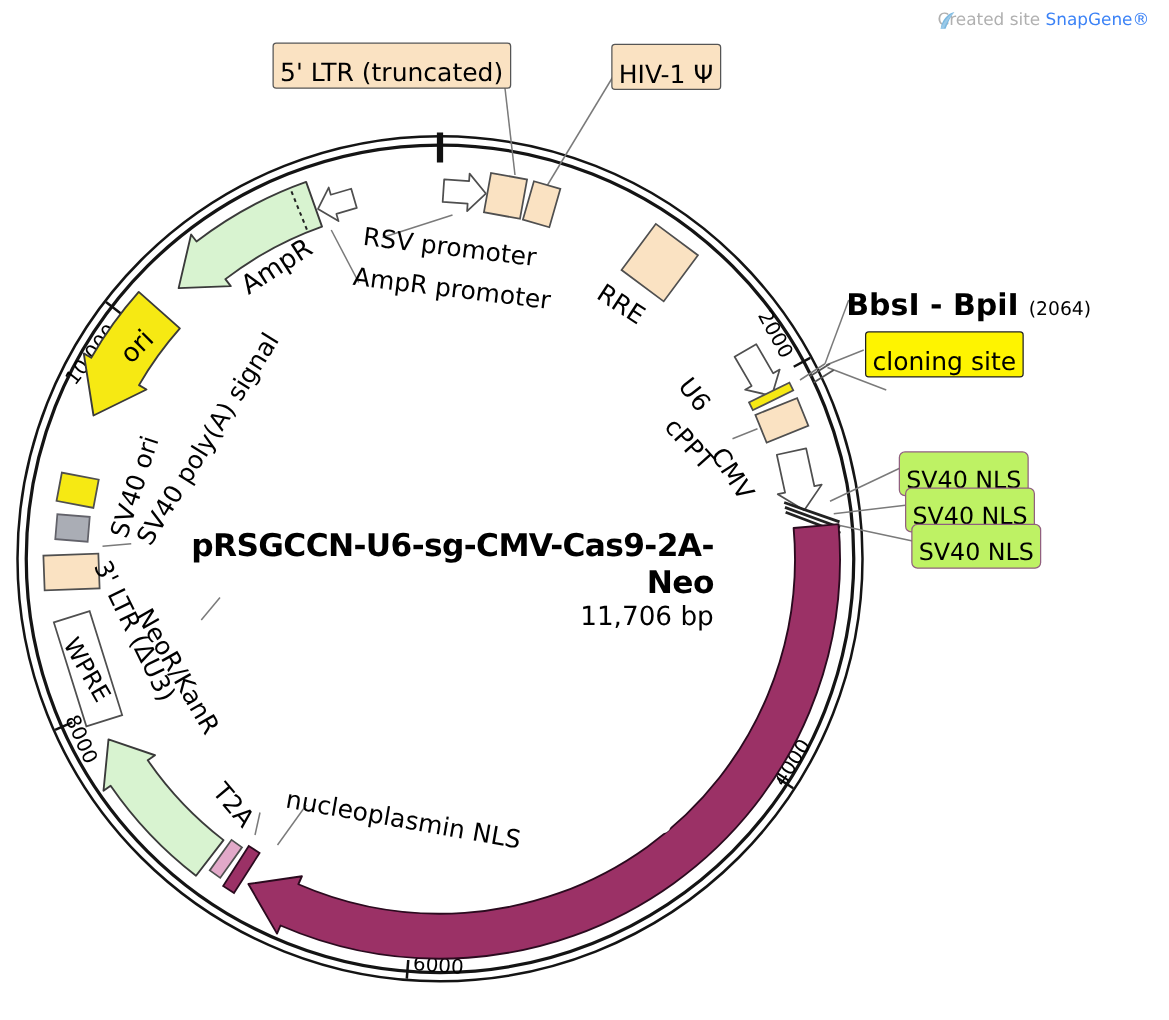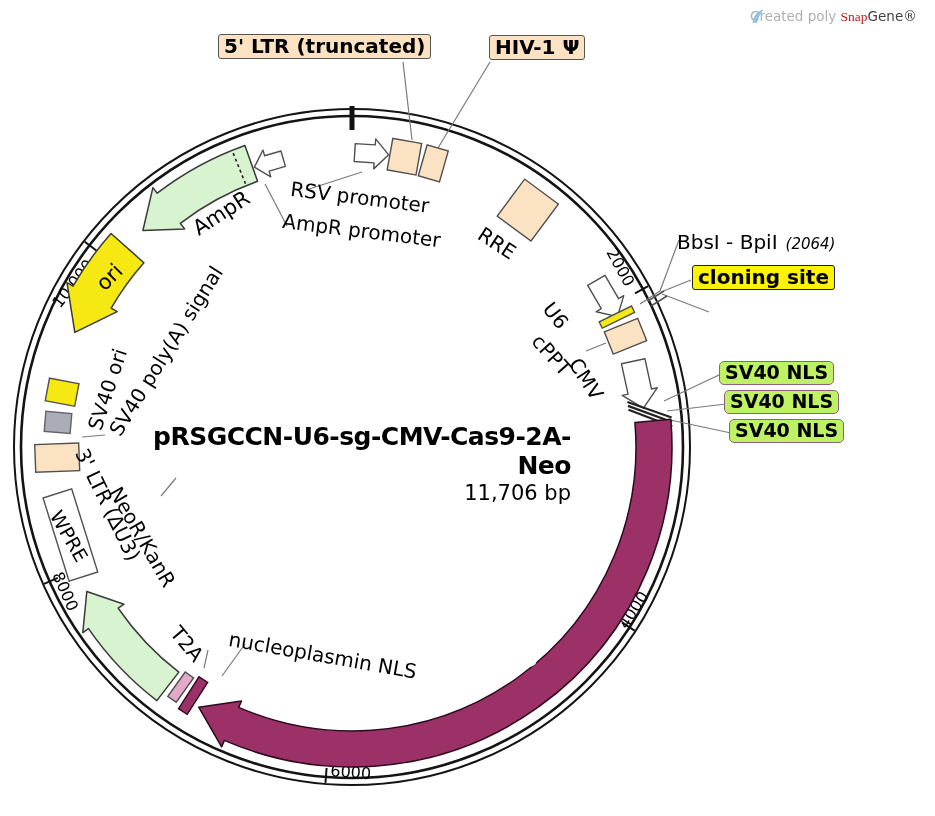--- a/index.html
+++ b/index.html
@@ -1,31 +1,31 @@
 <!DOCTYPE html>
 <html><head>
 <meta charset="utf-8">
 <style>
   html,body{margin:0;padding:0;background:#fff;}
   .canvas{position:relative;width:935px;height:816px;background:#ffffff;overflow:hidden;
           font-family:"DejaVu Sans","Liberation Sans",sans-serif;color:#000;}
   .canvas svg{position:absolute;left:0;top:0;}
   .lbl{position:absolute;white-space:nowrap;font-size:20px;line-height:1.12;transform-origin:0 0;}
-  .boxed{padding:0px 5px 1px 5px;border:1.4px solid #3a3a3a;border-radius:3px;font-weight:bold;}
+  .boxed{padding:12px 5px 1px 5px;border:1.4px solid #3a3a3a;border-radius:3px;font-weight:normal;}
   .peachbox{background:#fae2c2;border-color:#555;}
   .yellowbox{background:#fef400;border-color:#222;}
   .pinkbox{background:#bef264;border-color:#91607f;border-radius:5px;font-size:19px;}
-  .enz{font-size:20px;font-weight:normal;}
-  .enzpos{font-size:15px;margin-left:8px;font-style:italic;}
+  .enz{font-size:24px;font-weight:bold;}
+  .enzpos{font-size:15px;margin-left:8px;}
   .titlebar{position:absolute;left:137px;top:422px;width:434px;text-align:right;}
   .title{font-size:25px;font-weight:bold;letter-spacing:-0.5px;}
   .subtitle{font-size:21px;margin-top:1px;}
   .credit{position:absolute;left:750px;top:8px;font-size:13.5px;color:#b0b0b0;display:flex;align-items:center;gap:4px;}
-  .credit .snap{color:#b91c1c;font-family:Liberation Serif, serif;}
-  .credit .gene{color:#404040;}
+  .credit .snap{color:#3b82f6;}
+  .credit .gene{color:#3b82f6;}
   .white{color:#ffffff;}
   .sm{font-size:19px;}
   .lg{font-size:21px;}
 </style>
 </head>
 <body>
 
 <div class="canvas">
 
   <svg id="map" width="935" height="816" viewBox="0 0 935 816">
@@ -83,21 +83,21 @@
       <path d="M 244.9 145.5 A 320 320 0 0 0 157.2 193.2 L 152.9 187.6 L 142.9 230.5 L 184.6 228.9 L 180.3 223.3 A 282 282 0 0 1 257.6 181.3 Z" fill="#d8f3d0" stroke="#3a3a3a" stroke-width="1.5" stroke-linejoin="round"></path>
       <line x1="245.5222202512781" y1="183.71596626498092" x2="232.77488042220577" y2="152.19604673332367" stroke="#222" stroke-width="1.6" stroke-dasharray="3 3"></line>
       <polygon points="-15,-8 2,-8 2,-14 15,0 2,14 2,8 -15,8" fill="#ffffff" stroke="#4f4f4f" stroke-width="1.4" transform="translate(268.8,162.9) rotate(523.7)" stroke-linejoin="round"></polygon>
     </svg>
 
   <div class="credit">
     <svg width="16" height="17" viewBox="0 0 16 17">
       <path d="M2.5 15 C3.5 7.5 8.5 2.5 13.5 1.5 C10.5 5 8.5 9.5 6.5 15 Z" fill="#7cb8df"></path>
       <path d="M2.5 15 C4.5 10 8 5 13.5 1.5 C9 6.5 6.5 11 5 15 Z" fill="#a8d2ec" opacity="0.7"></path>
     </svg>
-    <span><span>Created poly </span><span class="snap">Snap</span><span class="gene">Gene®</span></span>
+    <span><span>Created site </span><span class="snap">Snap</span><span class="gene">Gene®</span></span>
   </div>
 
   <div class="lbl boxed peachbox" style="left:218px;top:34px;">5' LTR (truncated)</div>
   <div class="lbl boxed peachbox" style="left:489px;top:35px;">HIV-1 Ψ</div>
   <div class="lbl boxed yellowbox" style="left:692px;top:265px;">cloning site</div>
   <div class="lbl boxed pinkbox" style="left:719px;top:361px;">SV40 NLS</div>
   <div class="lbl boxed pinkbox" style="left:724px;top:390px;">SV40 NLS</div>
   <div class="lbl boxed pinkbox" style="left:729px;top:419px;">SV40 NLS</div>
 
   <div class="lbl" style="left:677px;top:231px;">

